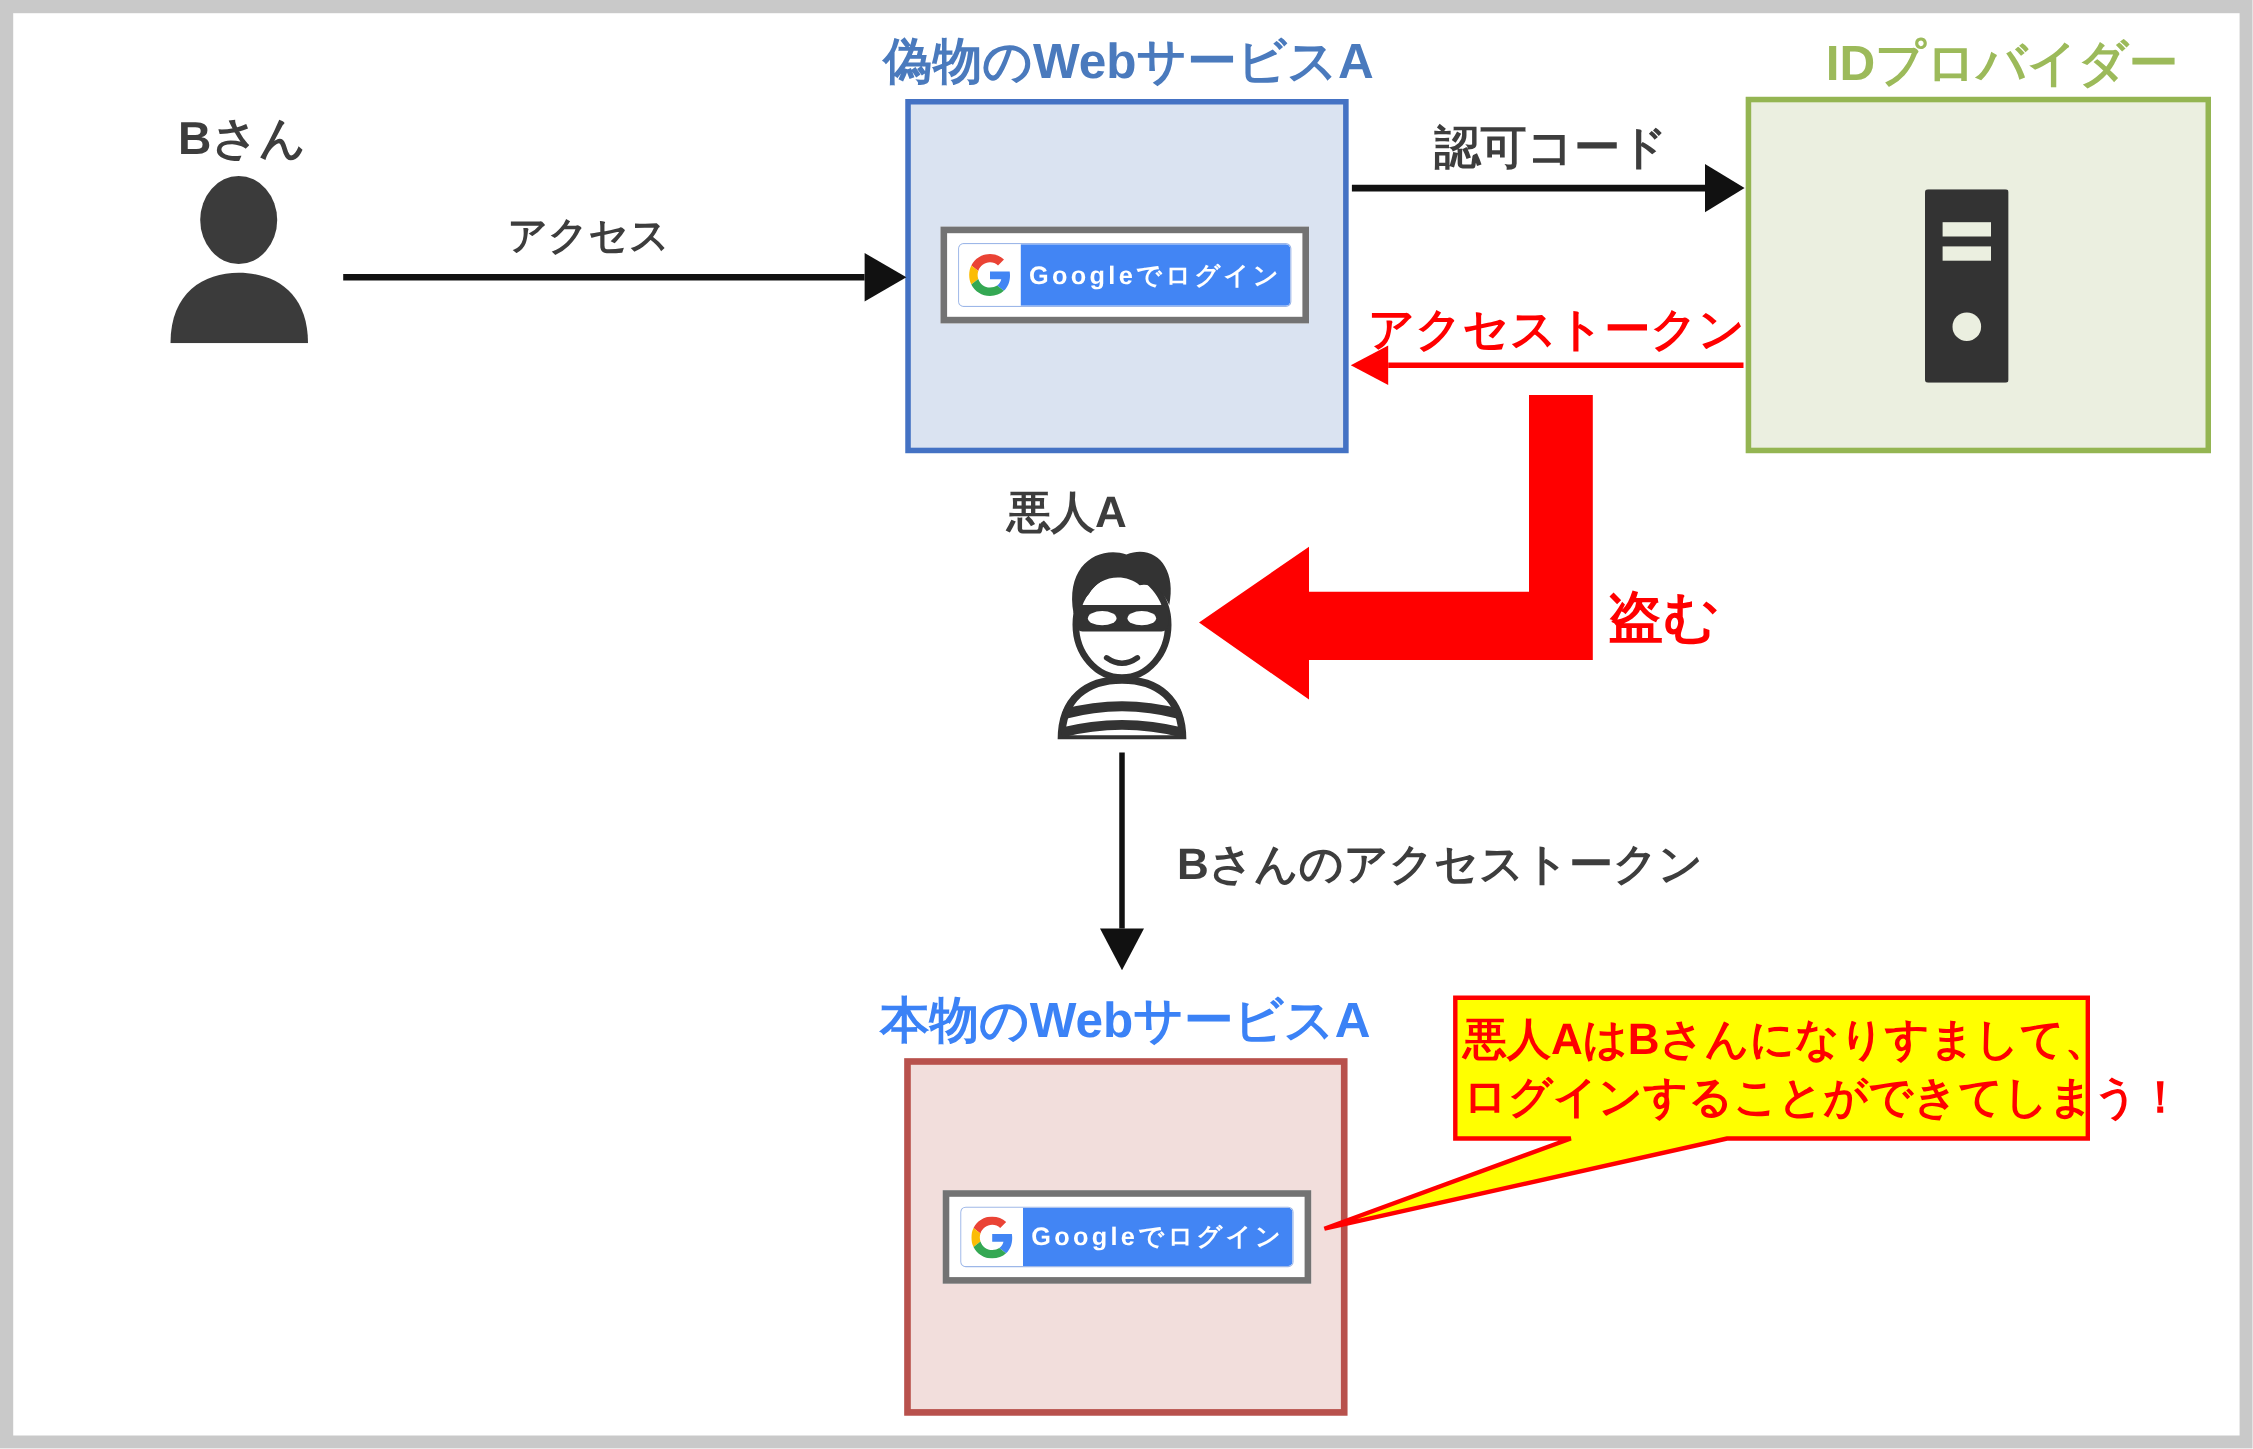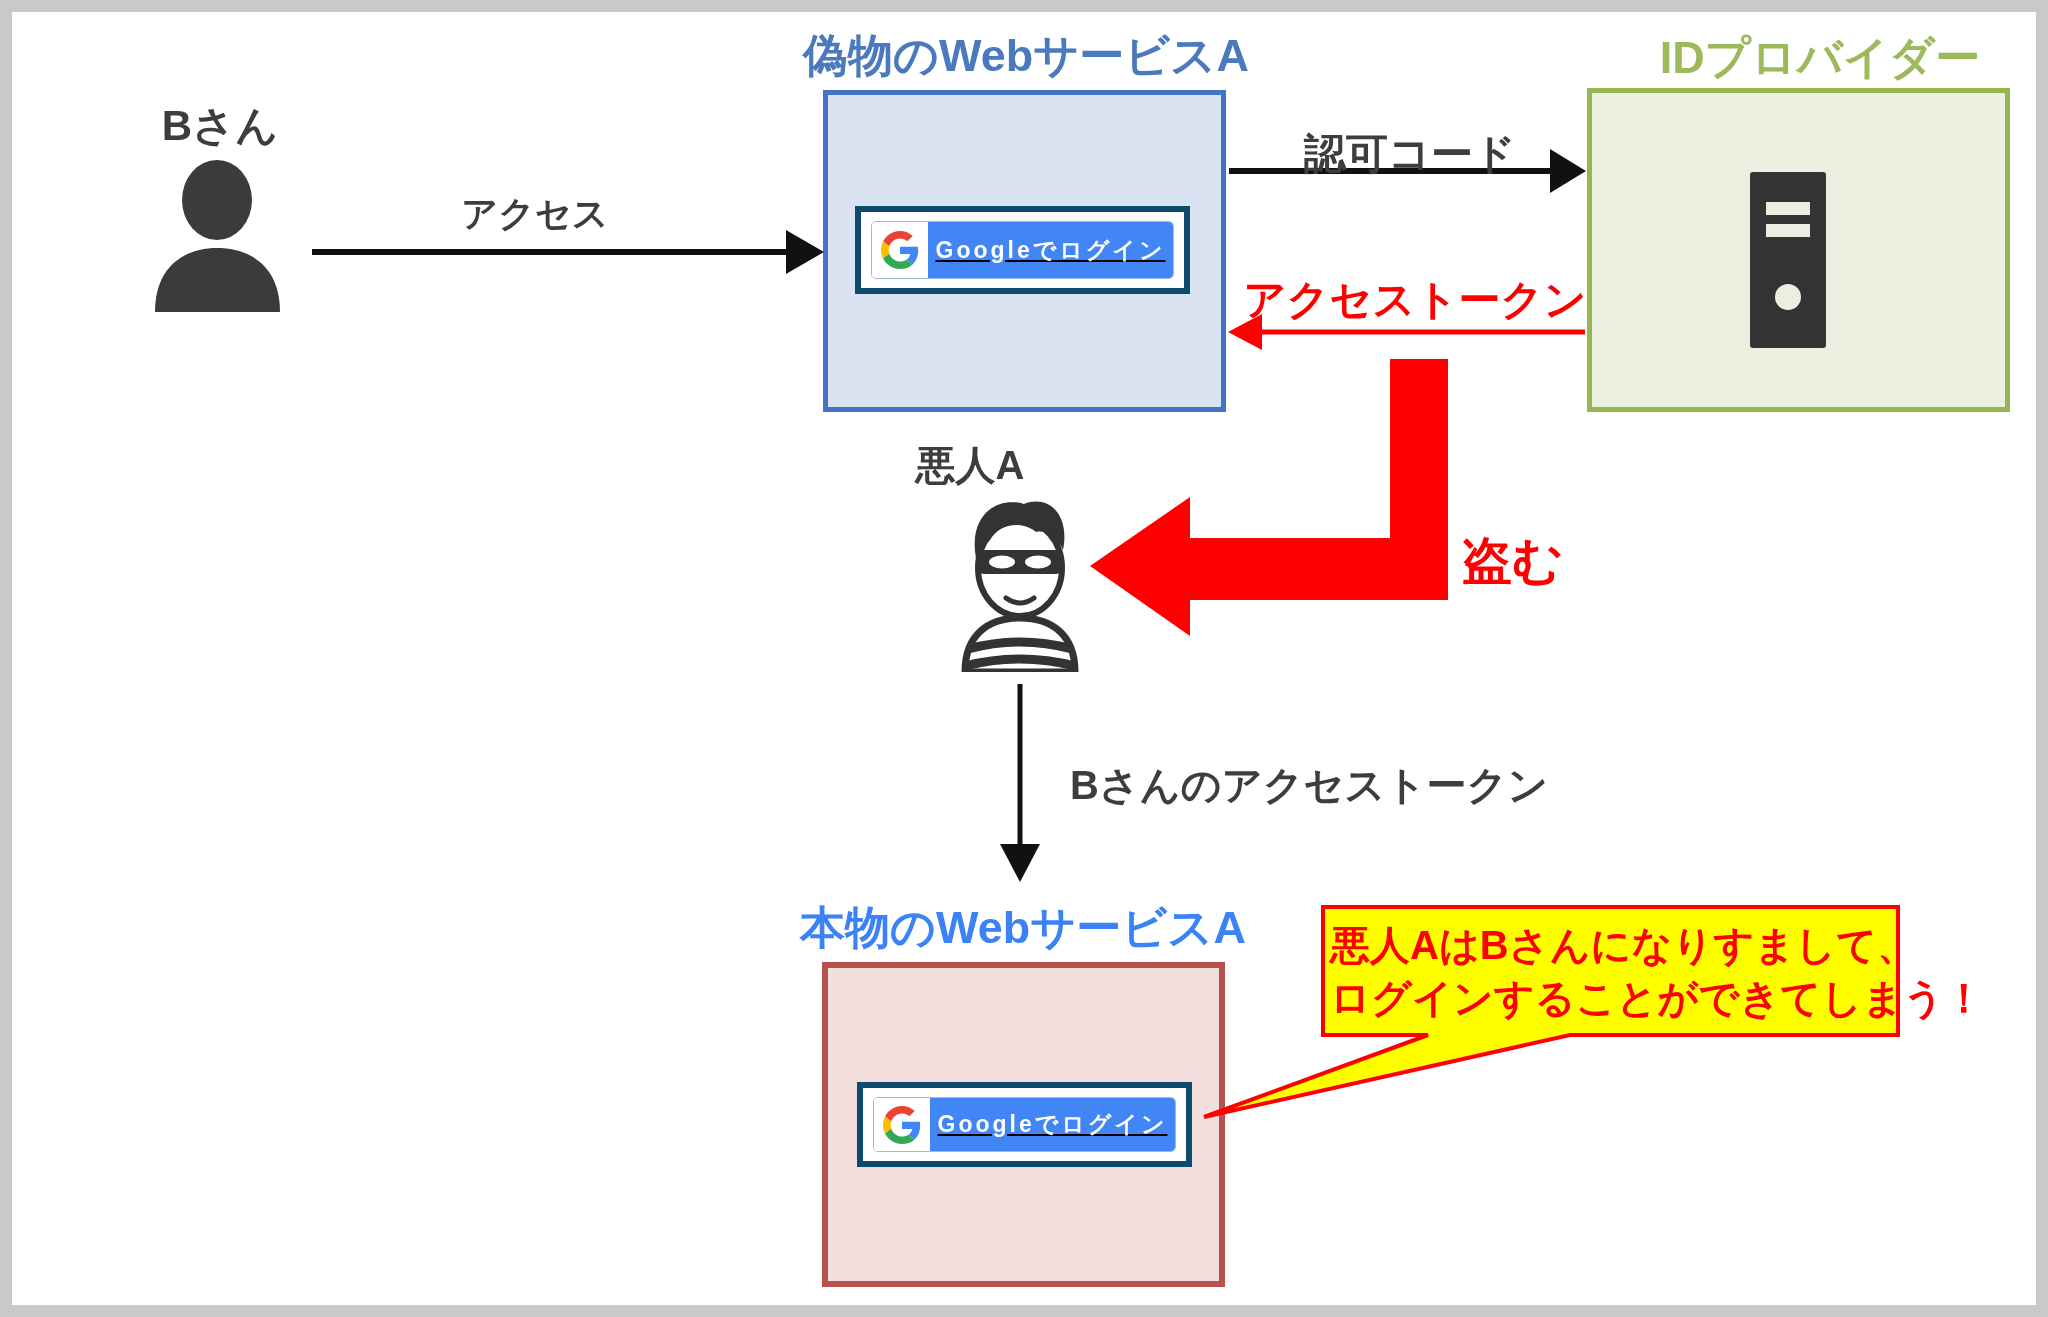--- a/index.html
+++ b/index.html
@@ -26,33 +26,32 @@
   #fake-box{left:823px;top:90px;width:403px;height:322px;background:#dae3f1;border:5px solid #4472c4;}
   #idp-box{left:1587px;top:88px;width:423px;height:324px;background:#ebefe0;border:5px solid #94b552;}
   #real-box{left:822px;top:962px;width:403px;height:325px;background:#f2dedc;border:6px solid #b8514c;}
 
   #fake-title{left:803px;top:26px;width:443px;color:#4a7abd;}
   #idp-title{left:1620px;top:28px;width:400px;color:#9cba5a;}
   #real-title{left:800px;top:898px;width:440px;color:#3b82f6;}
 
   #bsan-label{left:120px;top:98px;width:200px;font-size:42px;}
   #access-label{left:390px;top:190px;width:290px;font-size:36px;}
-  #auth-label{left:1250px;top:106px;width:320px;font-size:42px;margin-top:20px;}
+  #auth-label{left:1250px;top:106px;width:320px;font-size:42px;}
   #token-label{left:1240px;top:272px;width:350px;font-size:42px;color:#ff0000;}
   #steal-label{left:1462px;top:528px;font-size:50px;color:#ff0000;}
   #villain-label{left:890px;top:438px;width:160px;font-size:40px;}
   #btoken-label{left:1042px;top:758px;font-size:40px;text-align:left;margin-left:28px;}
 
   .gbtn{
     position:absolute;z-index:20;
     box-sizing:border-box;
-    background:#ffffff;border:6px solid #0c4a6e;
+    background:#ffffff;border:6px solid #737373;
     display:flex;align-items:center;
     padding:10px;
-    text-decoration:underline;
   }
   #gbtn-top{left:855px;top:206px;width:335px;height:88px;}
   #gbtn-bottom{left:857px;top:1082px;width:335px;height:85px;}
   .gbtn .inner{
     display:flex;align-items:stretch;width:100%;height:100%;
     border:1px solid #9db7e8;border-radius:5px;overflow:hidden;
   }
   .gbtn .gtile{
     width:56px;background:#ffffff;
     display:flex;align-items:center;justify-content:center;

